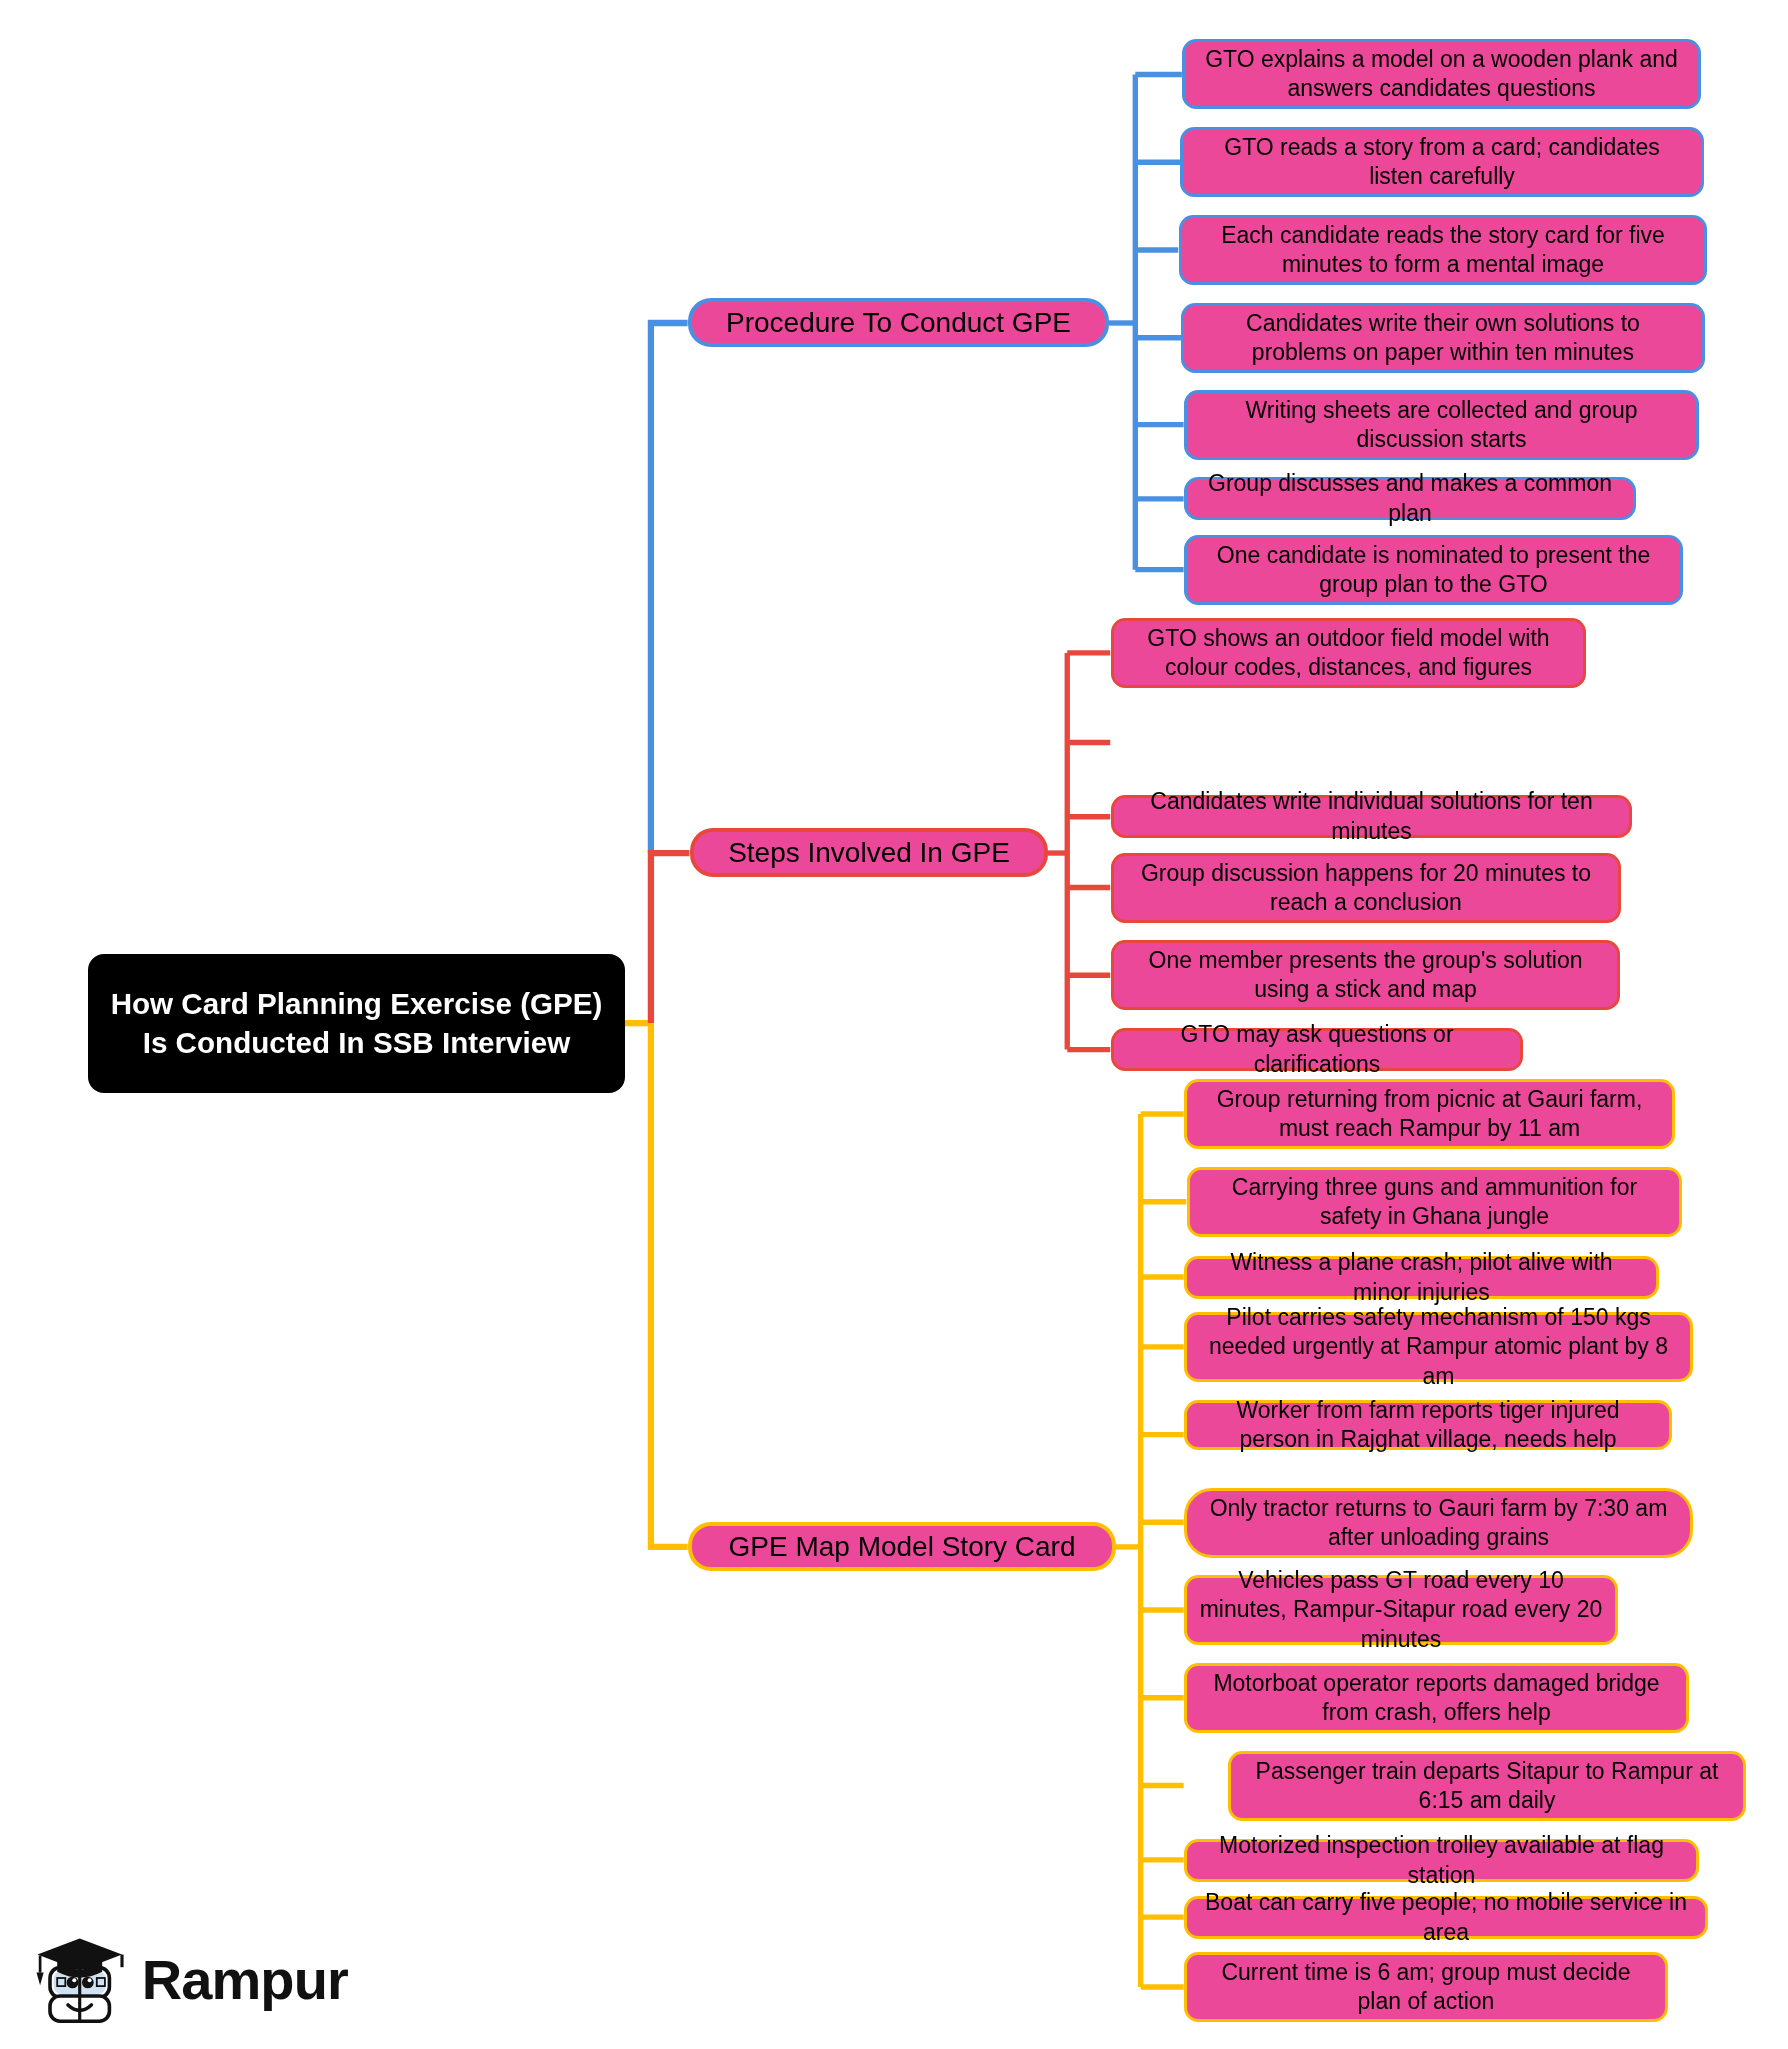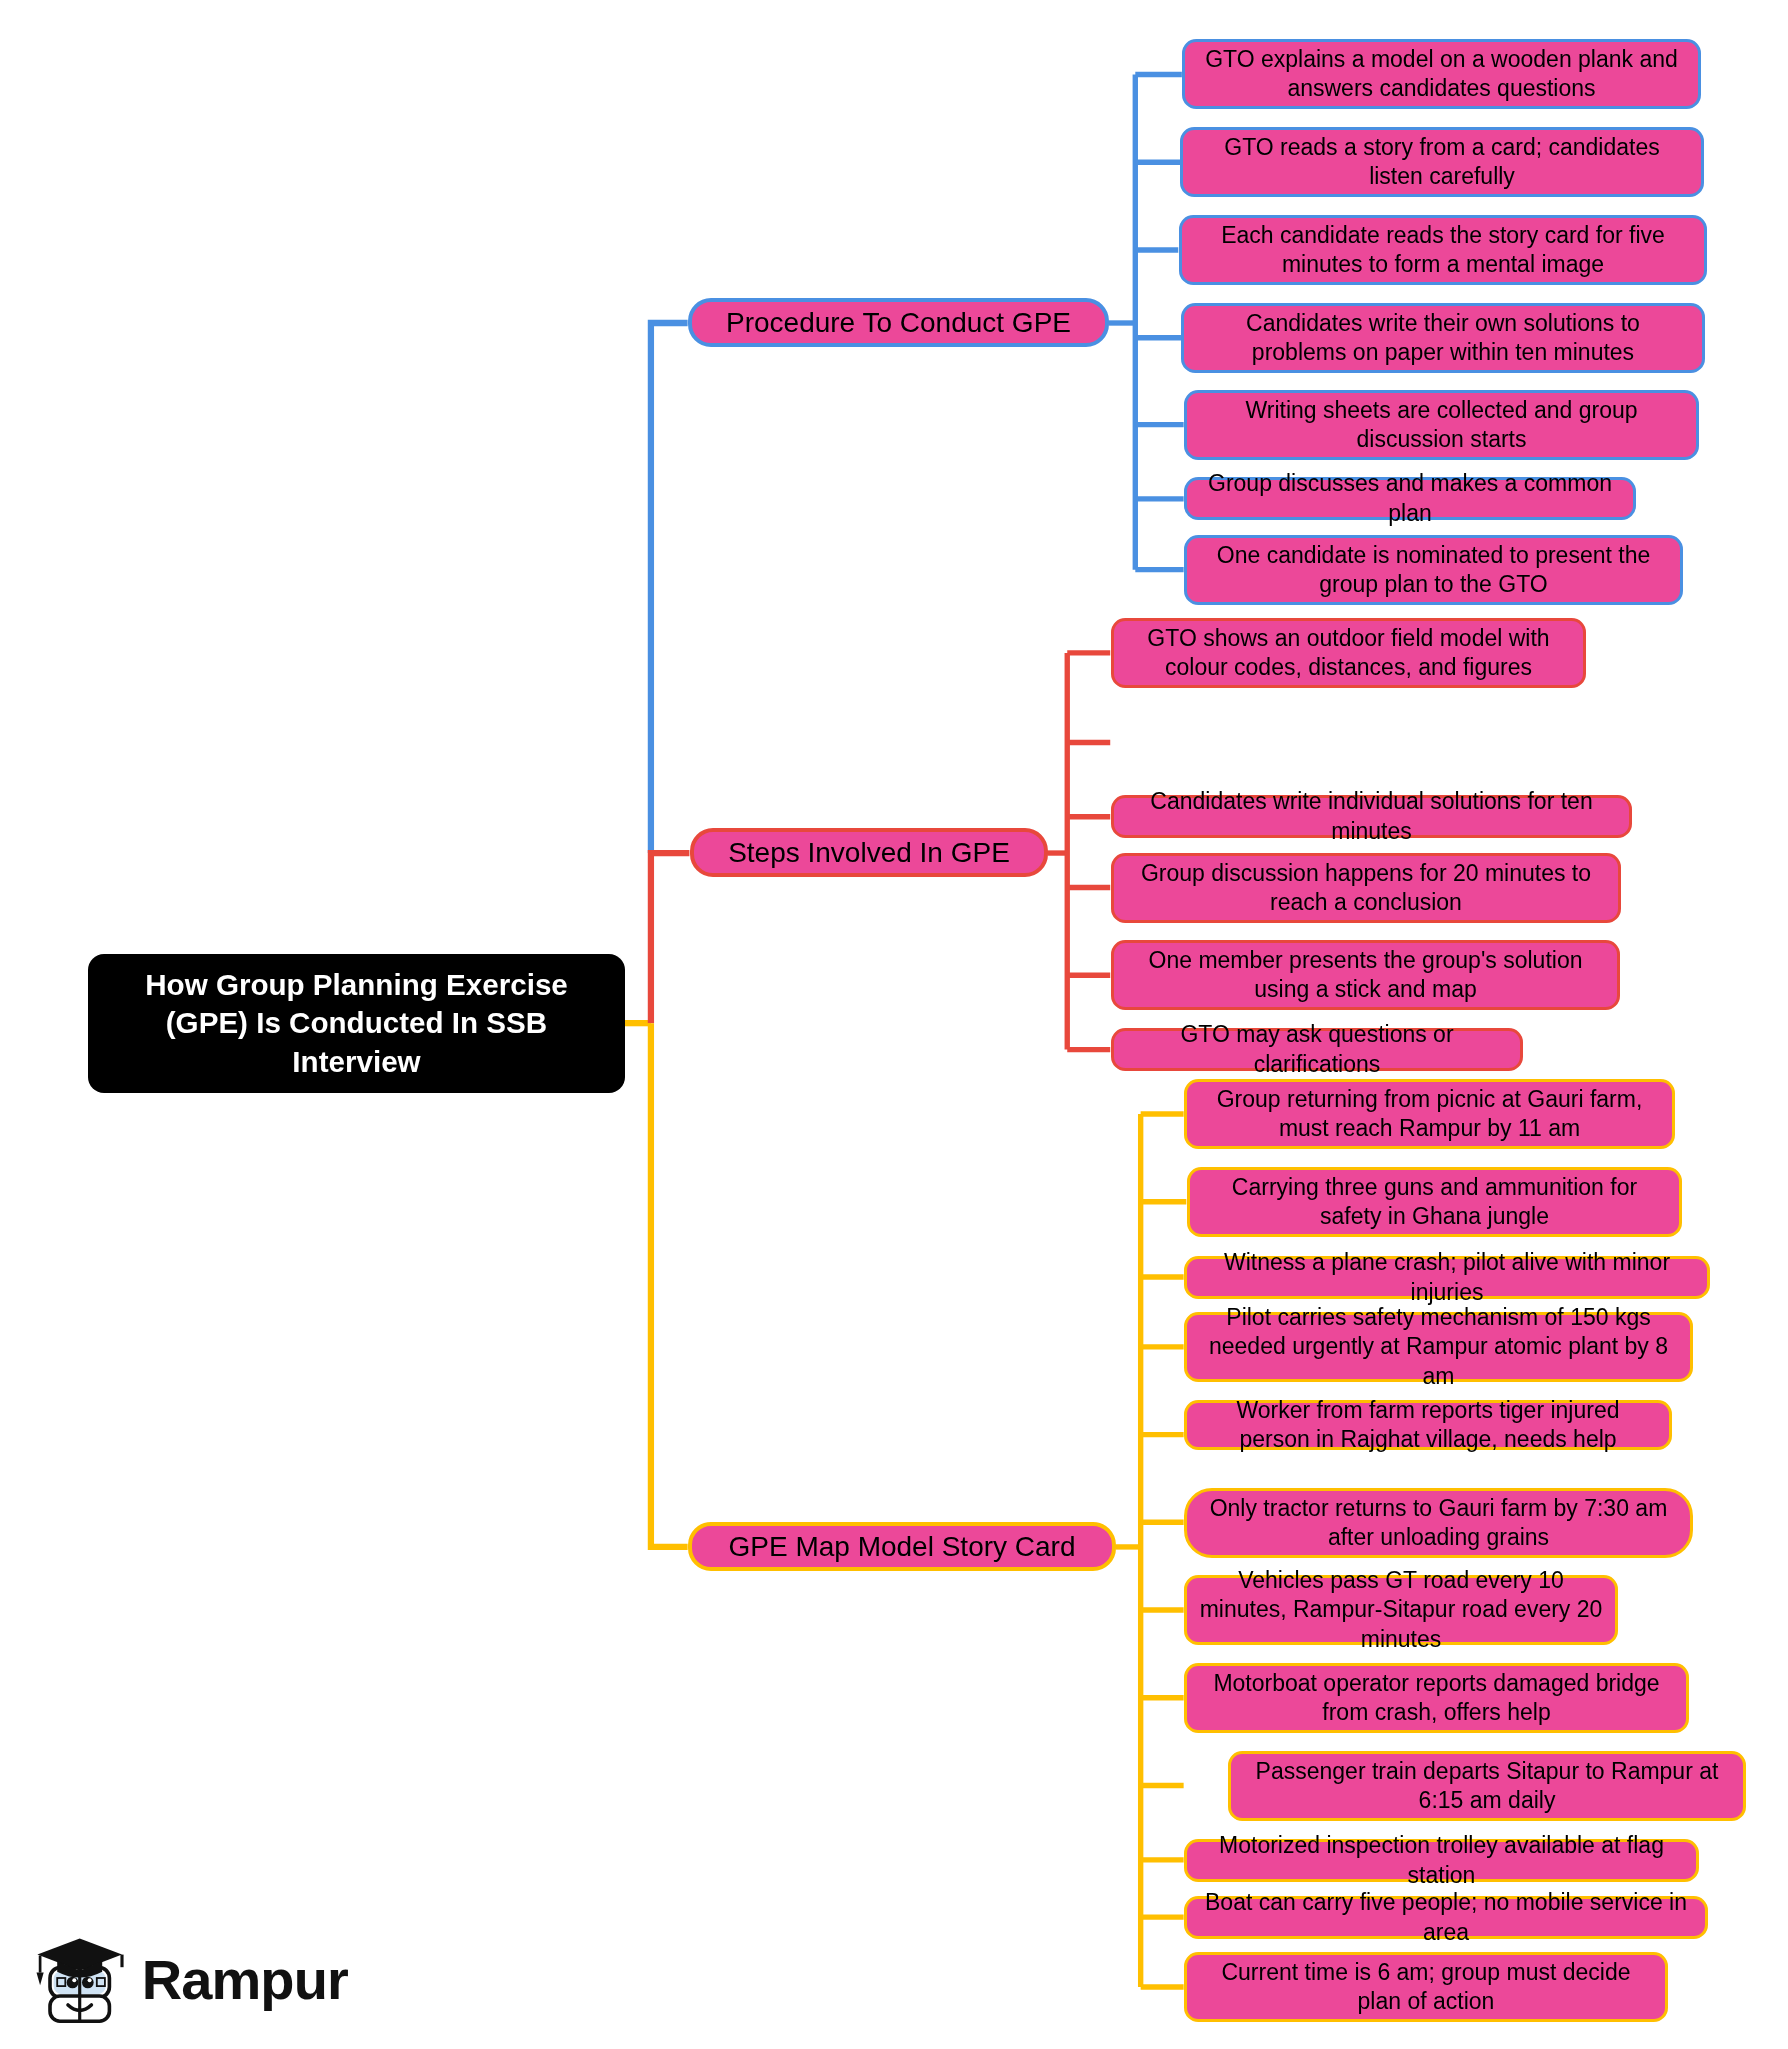--- a/index.html
+++ b/index.html
@@ -125,21 +125,21 @@
       <path d="M 1274 1602 H 1322" stroke="#ffbf00" stroke-width="6" fill="none" stroke-linecap="butt" stroke-linejoin="miter"></path>
       <path d="M 1274 1700 H 1322" stroke="#ffbf00" stroke-width="6" fill="none" stroke-linecap="butt" stroke-linejoin="miter"></path>
       <path d="M 1274 1798 H 1322" stroke="#ffbf00" stroke-width="6" fill="none" stroke-linecap="butt" stroke-linejoin="miter"></path>
       <path d="M 1274 1896 H 1322" stroke="#ffbf00" stroke-width="6" fill="none" stroke-linecap="butt" stroke-linejoin="miter"></path>
       <path d="M 1274 1994 H 1322" stroke="#ffbf00" stroke-width="6" fill="none" stroke-linecap="butt" stroke-linejoin="miter"></path>
       <path d="M 1274 2077 H 1322" stroke="#ffbf00" stroke-width="6" fill="none" stroke-linecap="butt" stroke-linejoin="miter"></path>
       <path d="M 1274 2141 H 1322" stroke="#ffbf00" stroke-width="6" fill="none" stroke-linecap="butt" stroke-linejoin="miter"></path>
       <path d="M 1274 2219 H 1322" stroke="#ffbf00" stroke-width="6" fill="none" stroke-linecap="butt" stroke-linejoin="miter"></path>
     </svg>
 
-  <div class="node root" id="root-node" style="left:88px; top:954px; width:537px; height:139px;">How Group Planning Exercise (GPE) Is Conducted In SSB Interview</div>
+  <div class="node root" id="root-node" style="left:88px; top:954px; width:537px; height:139px;">How Card Planning Exercise (GPE) Is Conducted In SSB Interview</div>
 
   <div class="node branch blue" id="b0" style="left:688px; top:298px; width:421px; height:49px;">Procedure To Conduct GPE</div>
 
   <div class="node leaf blue" id="b0c0" style="left:1182px; top:39px; width:519px; height:70px;">GTO explains a model on a wooden plank and answers candidates questions</div>
   <div class="node leaf blue" id="b0c1" style="left:1180px; top:127px; width:524px; height:70px;">GTO reads a story from a card; candidates listen carefully</div>
   <div class="node leaf blue" id="b0c2" style="left:1179px; top:215px; width:528px; height:70px;">Each candidate reads the story card for five minutes to form a mental image</div>
   <div class="node leaf blue" id="b0c3" style="left:1181px; top:303px; width:524px; height:70px;">Candidates write their own solutions to problems on paper within ten minutes</div>
   <div class="node leaf blue" id="b0c4" style="left:1184px; top:390px; width:515px; height:70px;">Writing sheets are collected and group discussion starts</div>
   <div class="node leaf blue" id="b0c5" style="left:1184px; top:477px; width:452px; height:43px;">Group discusses and makes a common plan</div>
   <div class="node leaf blue" id="b0c6" style="left:1184px; top:535px; width:499px; height:70px;">One candidate is nominated to present the group plan to the GTO</div>
@@ -149,21 +149,21 @@
   <div class="node leaf red" id="b1c0" style="left:1111px; top:618px; width:475px; height:70px;">GTO shows an outdoor field model with colour codes, distances, and figures</div>
   <div class="node leaf red" id="b1c2" style="left:1111px; top:795px; width:521px; height:43px;">Candidates write individual solutions for ten minutes</div>
   <div class="node leaf red" id="b1c3" style="left:1111px; top:853px; width:510px; height:70px;">Group discussion happens for 20 minutes to reach a conclusion</div>
   <div class="node leaf red" id="b1c4" style="left:1111px; top:940px; width:509px; height:70px;">One member presents the group's solution using a stick and map</div>
   <div class="node leaf red" id="b1c5" style="left:1111px; top:1028px; width:412px; height:43px;">GTO may ask questions or clarifications</div>
 
   <div class="node branch yellow" id="b2" style="left:688px; top:1522px; width:428px; height:49px;">GPE Map Model Story Card</div>
 
   <div class="node leaf yellow" id="b2c0" style="left:1184px; top:1079px; width:491px; height:70px;">Group returning from picnic at Gauri farm, must reach Rampur by 11 am</div>
   <div class="node leaf yellow" id="b2c1" style="left:1187px; top:1167px; width:495px; height:70px;">Carrying three guns and ammunition for safety in Ghana jungle</div>
-  <div class="node leaf yellow" id="b2c2" style="left:1184px; top:1256px; width:526px; height:43px;">Witness a plane crash; pilot alive with minor injuries</div>
+  <div class="node leaf yellow" id="b2c2" style="left:1184px; top:1256px; width:475px; height:43px;">Witness a plane crash; pilot alive with minor injuries</div>
   <div class="node leaf yellow" id="b2c3" style="left:1184px; top:1312px; width:509px; height:70px;">Pilot carries safety mechanism of 150 kgs needed urgently at Rampur atomic plant by 8 am</div>
   <div class="node leaf yellow" id="b2c4" style="left:1184px; top:1400px; width:488px; height:50px;">Worker from farm reports tiger injured person in Rajghat village, needs help</div>
   <div class="node leaf yellow" id="b2c5" style="left:1184px; top:1488px; width:509px; height:70px;border-radius:28px;">Only tractor returns to Gauri farm by 7:30 am after unloading grains</div>
   <div class="node leaf yellow" id="b2c6" style="left:1184px; top:1575px; width:434px; height:70px;">Vehicles pass GT road every 10 minutes, Rampur-Sitapur road every 20 minutes</div>
   <div class="node leaf yellow" id="b2c7" style="left:1184px; top:1663px; width:505px; height:70px;">Motorboat operator reports damaged bridge from crash, offers help</div>
   <div class="node leaf yellow" id="b2c8" style="left:1184px; top:1751px; width:518px; height:70px;margin-left:44px;">Passenger train departs Sitapur to Rampur at 6:15 am daily</div>
   <div class="node leaf yellow" id="b2c9" style="left:1184px; top:1839px; width:515px; height:43px;">Motorized inspection trolley available at flag station</div>
   <div class="node leaf yellow" id="b2c10" style="left:1184px; top:1896px; width:524px; height:43px;">Boat can carry five people; no mobile service in area</div>
   <div class="node leaf yellow" id="b2c11" style="left:1184px; top:1952px; width:484px; height:70px;">Current time is 6 am; group must decide plan of action</div>
 

